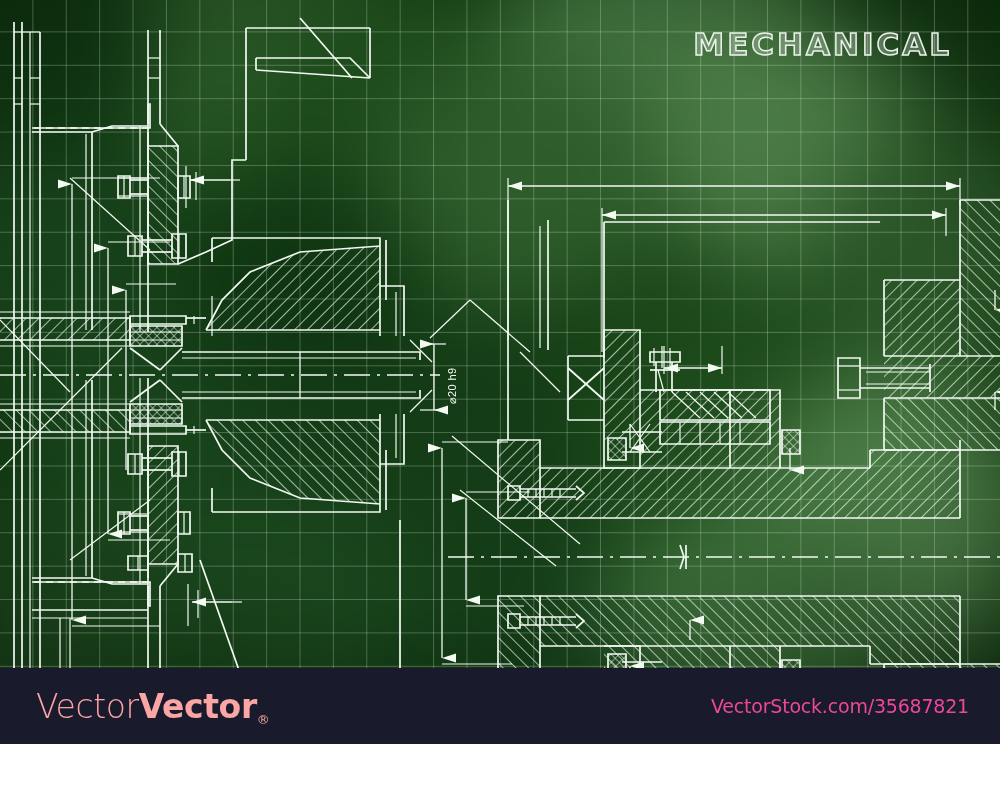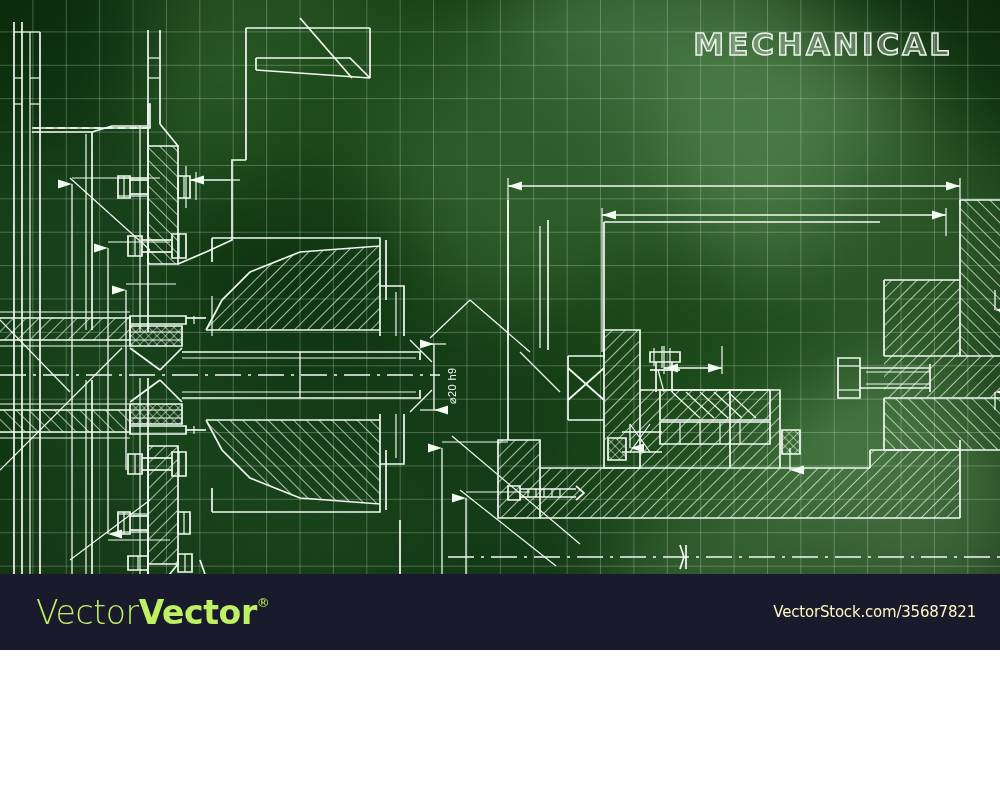--- a/index.html
+++ b/index.html
@@ -2,21 +2,21 @@
 <html><head>
 <meta charset="utf-8">
 <title>Mechanical Engineering Drawings</title>
 <style>
   * { margin:0; padding:0; box-sizing:border-box; }
   html,body{ background:#ffffff; }
   body{ font-family:"Liberation Sans", sans-serif; }
 
   #stage{
     position:relative;
-    width:1000px; height:650px;
+    width:1000px; height:744px;
     overflow:hidden;
     background:#0d2f12;
     padding-left:16px;
   }
 
   
   .bg-base{
     position:absolute; inset:0;
     background:#10370f;
   }
@@ -76,33 +76,33 @@
     position:absolute; left:0; bottom:0;
     width:1000px; height:76px;
     background:#191a2b;
     display:flex; align-items:center;
     justify-content:space-between;
   }
   .logo{
     margin-left:36px;
     font-family:"DejaVu Sans", sans-serif;
     font-size:33px;
-    color:#bef264;
+    color:#fca5a5;
     letter-spacing:-.4px;
-    display:flex; align-items:flex-start;
+    display:flex; align-items:flex-end;
     white-space:nowrap;
   }
   .logo .lt{ font-weight:300; }
   .logo .hv{ font-weight:700; }
   .logo .reg{ font-size:13px; line-height:1; margin-top:3px; font-weight:400; }
   .url{
-    margin-right:24px;
+    margin-right:31px;
     font-family:"DejaVu Sans", sans-serif;
-    font-size:15px;
-    color:#fef9c3;
+    font-size:19px;
+    color:#ec4899;
     letter-spacing:-.2px;
     white-space:nowrap;
   }
 
   
   .dimtxt{
     position:absolute;
     font-family:"Liberation Sans", sans-serif;
     font-size:11px;
     color:#f2faf2;

